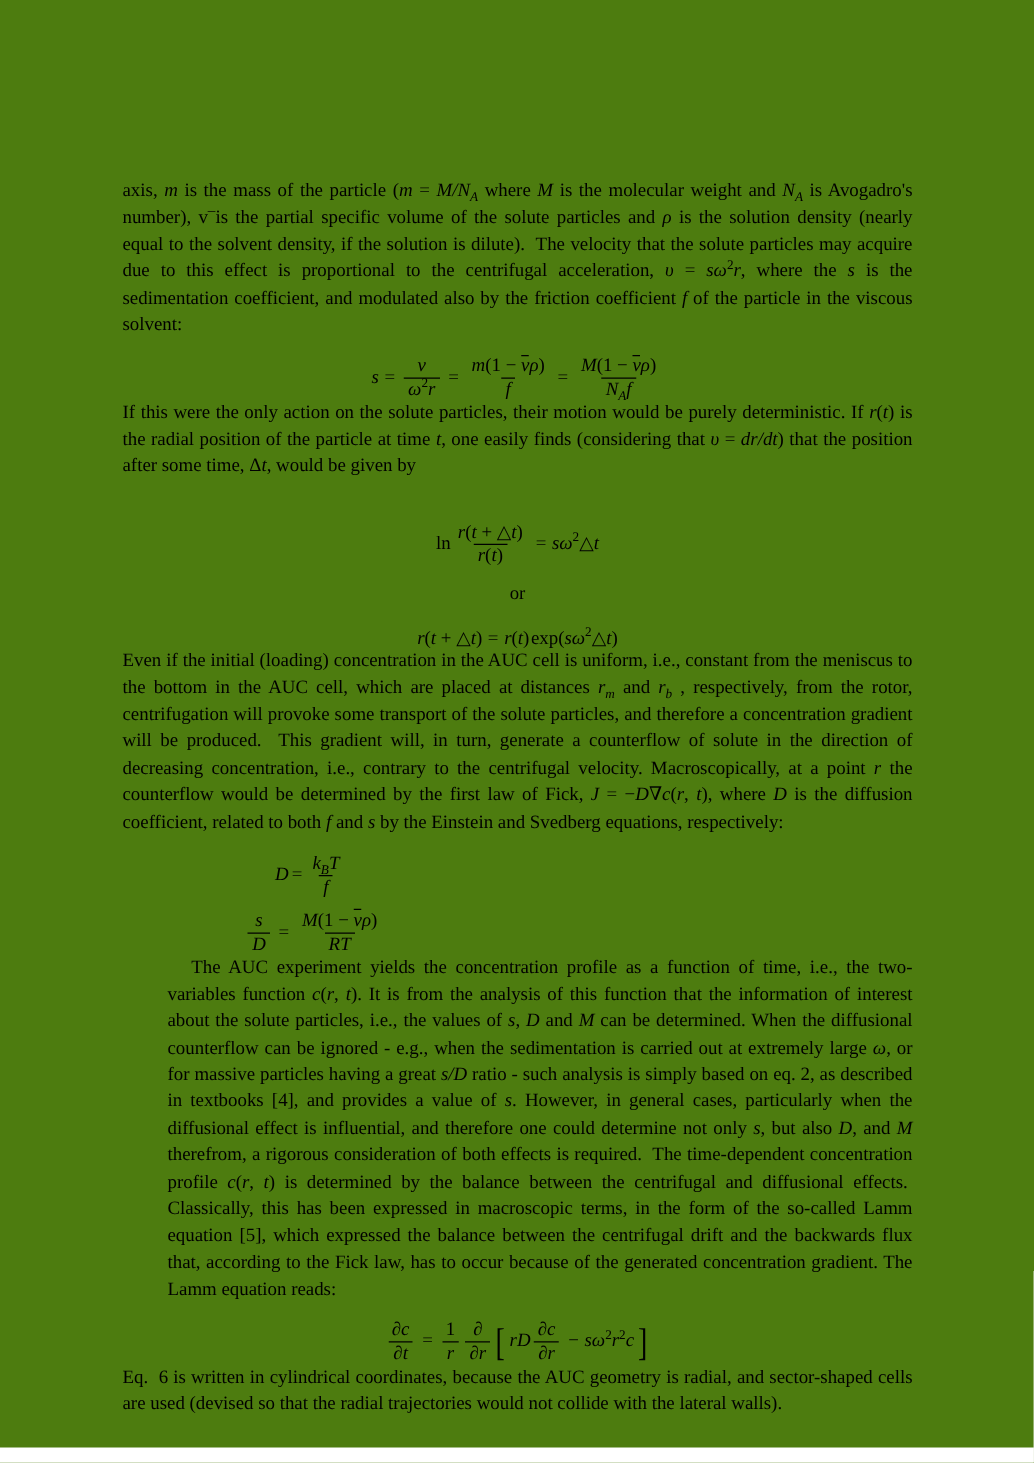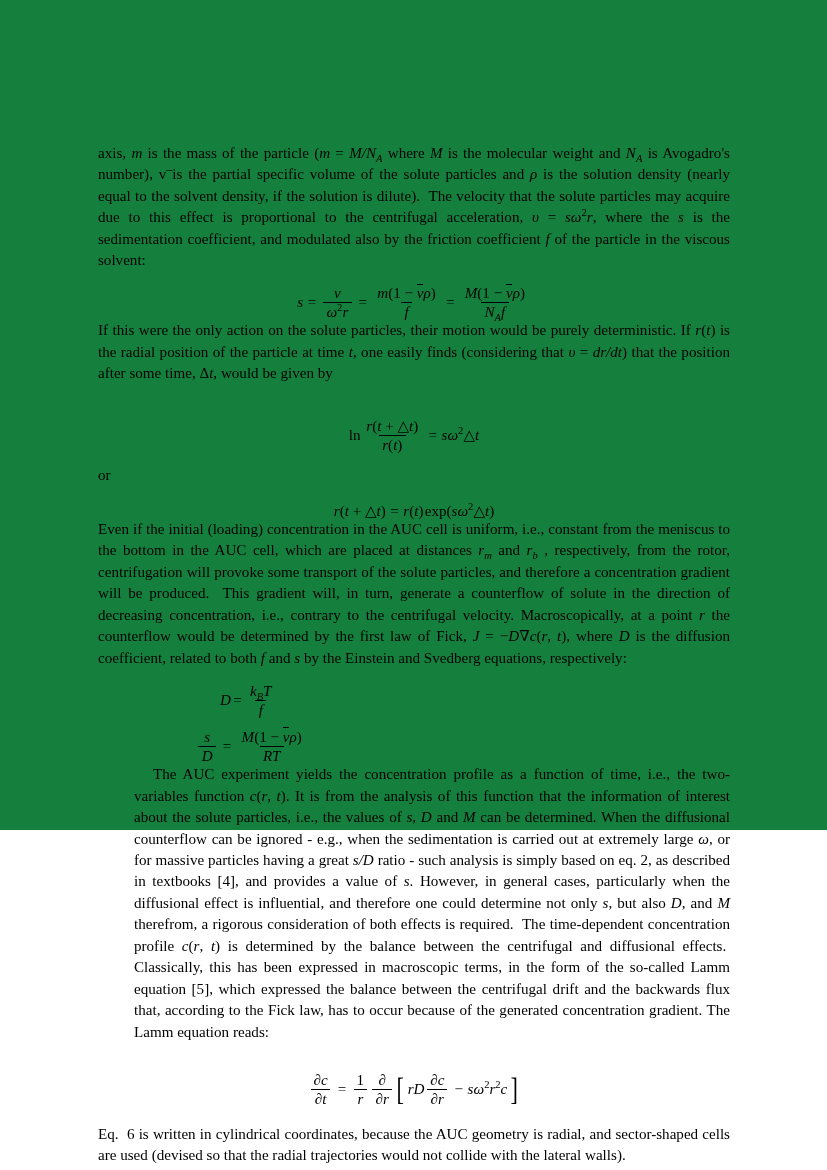--- a/index.html
+++ b/index.html
@@ -12,22 +12,22 @@
     height: 1170px;
     position: relative;
     font-family: "Liberation Serif", "DejaVu Serif", serif;
     color: #000000;
     overflow: hidden;
   }
   .page {
     position: absolute;
     left: 0; top: 0;
     width: 827px;
-    height: 830px;
-    background: #15803d;
+    height: 1158px;
+    background: #4d7c0f;
   }
   .content {
     position: absolute;
     left: 98px;
     top: 143px;
     width: 632px;
   }
   p.body {
     margin: 0;
     font-size: 15.1px;
@@ -109,21 +109,21 @@
     margin: 0 .02em;
   }
   .partial { font-style: italic; }
 
   .eq1 { margin-top: 13px; }
   .eq2 { margin-top: 33px; }
   .eq3 { margin-top: 17px; }
   .eq4 { margin-top: 14px; }
   .eq5 { margin-top: 10px; }
   .eq6 { margin-top: 13px; }
-  .orline { margin-top: 12px; font-size: 15px; line-height: 21.45px; }
+  .orline { margin-top: 12px; font-size: 15px; line-height: 21.45px; text-align: center; }
   .afterEq { margin-top: 13px; }
   .stack-eq { display: flex; flex-direction: column; align-items: flex-start; }
 </style>
 </head>
 <body>
 
 <div class="page">
   <div class="content">
 
     <p class="body">axis, <span class="mi">m</span> is the mass of the particle (<span class="mi">m</span> = <span class="mi">M/N</span><sub class="sm mi">A</sub> where <span class="mi">M</span> is the molecular weight and <span class="mi">N</span><sub class="sm mi">A</sub> is Avogadro's number), <span class="vbar-inline">v<span class="bar">–</span></span>is the partial specific volume of the solute particles and <span class="mi">ρ</span> is the solution density (nearly equal to the solvent density, if the solution is dilute).&nbsp; The velocity that the solute particles may acquire due to this effect is proportional to the centrifugal acceleration, <span class="mi">υ</span> = <span class="mi">sω</span><sup class="sm">2</sup><span class="mi">r</span>, where the <span class="mi">s</span> is the sedimentation coefficient, and modulated also by the friction coefficient <span class="mi">f</span> of the particle in the viscous solvent:</p>
@@ -213,21 +213,21 @@
         <span class="op">=</span>
         <span class="frac">
           <span class="num">1</span>
           <span class="den mi">r</span>
         </span>
         <span class="frac">
           <span class="num partial">∂</span>
           <span class="den"><span class="partial">∂</span><span class="mi">r</span></span>
         </span>
         <span class="bigbr">[</span>
-        <span class="row" style="margin:16px .10em;">
+        <span class="row" style="margin:0 .10em;">
           <span class="mi">rD</span>
           <span class="frac">
             <span class="num"><span class="partial">∂</span><span class="mi">c</span></span>
             <span class="den"><span class="partial">∂</span><span class="mi">r</span></span>
           </span>
           <span class="op">−</span>
           <span><span class="mi">sω</span><sup class="sm">2</sup><span class="mi">r</span><sup class="sm">2</sup><span class="mi">c</span></span>
         </span>
         <span class="bigbr">]</span>
       </span>

